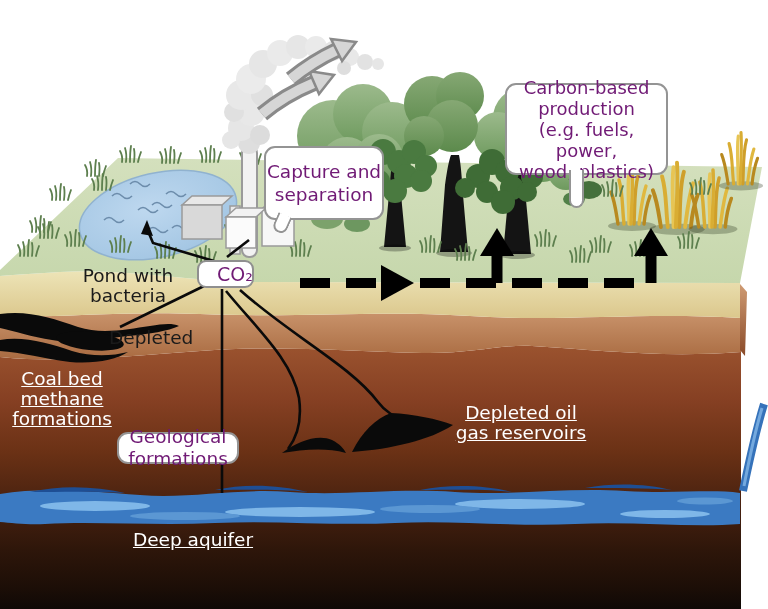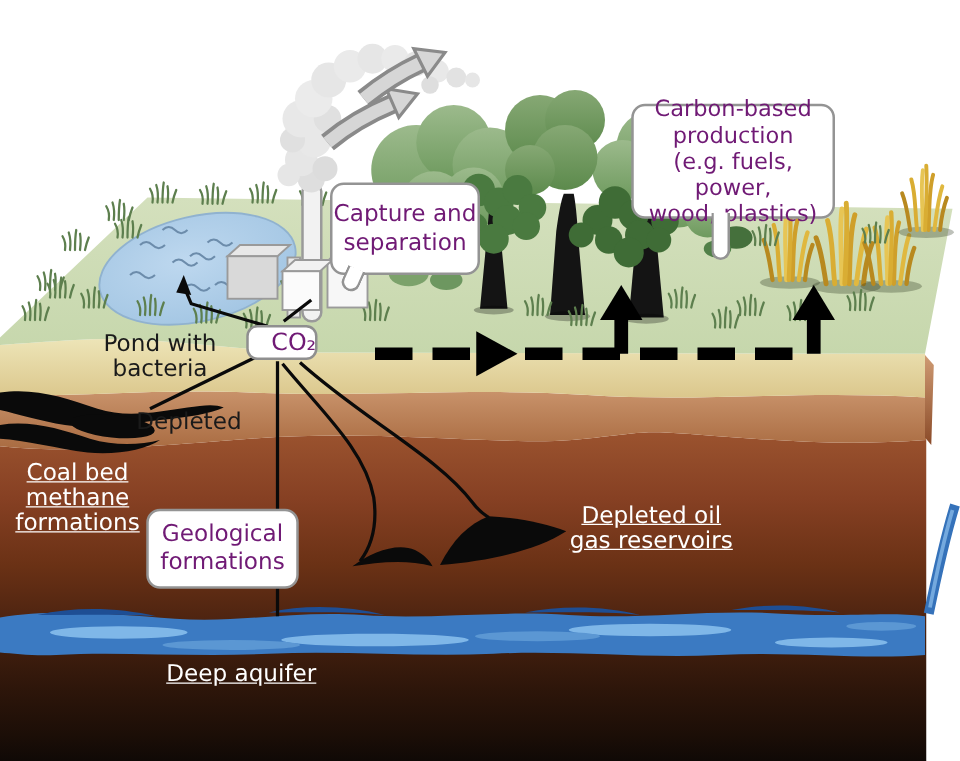--- a/index.html
+++ b/index.html
@@ -308,21 +308,21 @@
 </div>
 
 
 <div class="callout" style="left:505px;top:83px;width:163px;height:92px;font-size:18px;line-height:21px;">Carbon-based
 production
 (e.g. fuels, power,
 wood, plastics)
   <span class="stalk" style="left:62px;height:38px;"></span>
 </div>
 
-<div class="callout" style="left:117px;top:407px;width:122px;height:64px;font-size:18.5px;line-height:22px;">Geological
+<div class="callout" style="left:117px;top:432px;width:122px;height:32px;font-size:18.5px;line-height:22px;">Geological
 formations</div>
 
 <div class="callout" style="left:197px;top:260px;width:57px;height:28px;font-size:19px;border-radius:9px;border-color:#8f8f8f;padding-left:19px;">CO₂</div>
 
 <div class="label center" style="left:128px;top:251px;margin-top:15px;">Pond with
 bacteria</div>
 
 <div class="label" style="left:109px;top:328px;">Depleted</div>
 
 <div class="label center light" style="left:62px;top:369px;">Coal bed

